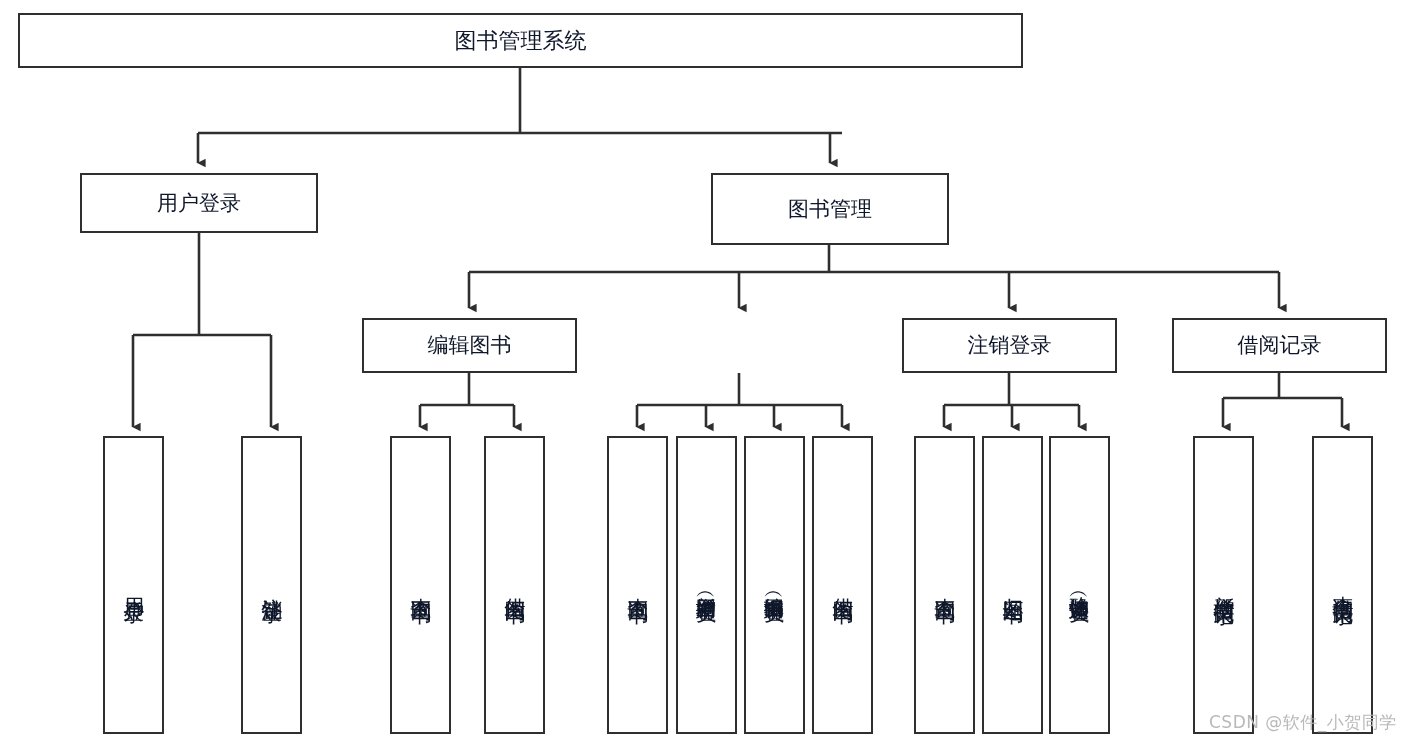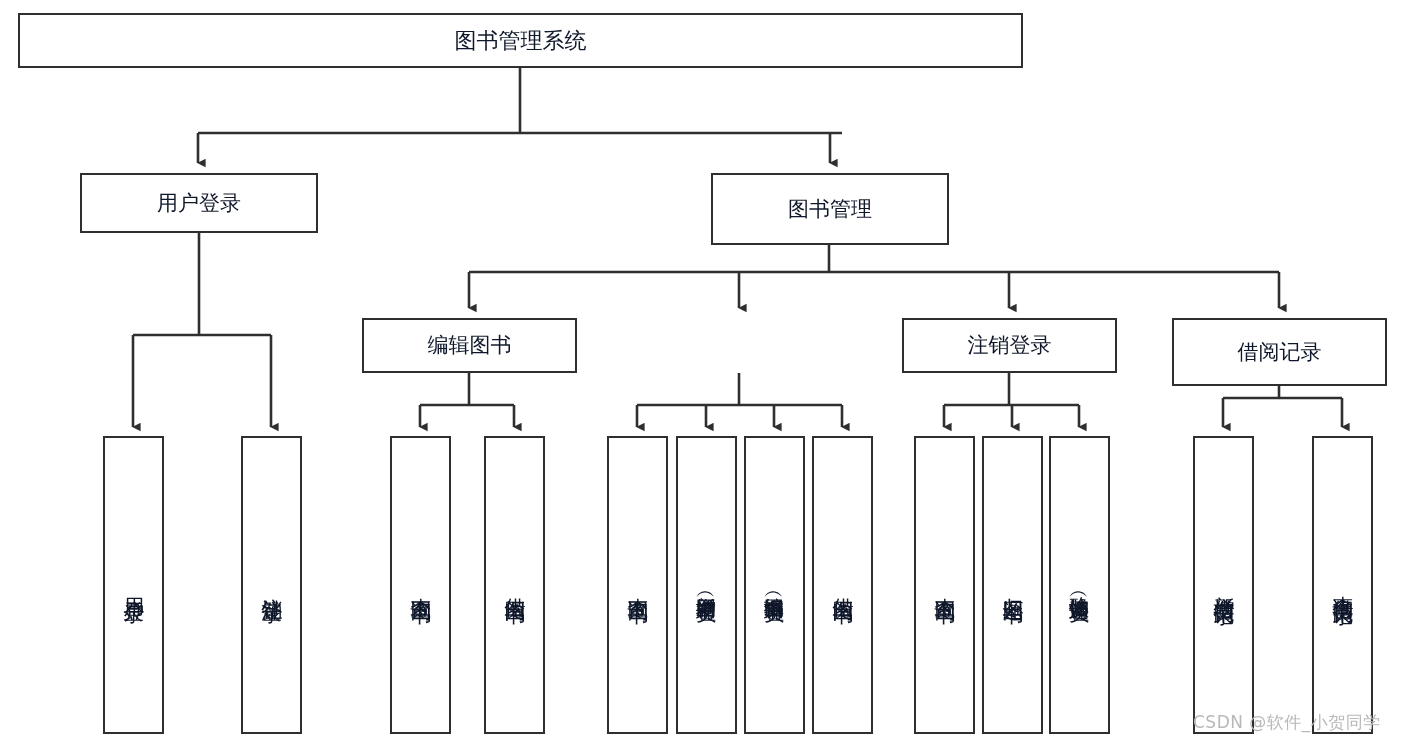--- a/index.html
+++ b/index.html
@@ -68,20 +68,21 @@
   .watermark {
     position: absolute;
     left: 1193px;
     top: 711px;
     font-size: 17px;
     color: #b9b9b9;
     letter-spacing: 0.5px;
     z-index: 5;
     white-space: nowrap;
     font-family: "DejaVu Sans", "Liberation Sans", sans-serif;
+    padding-left: 16px;
   }
 </style>
 </head>
 <body>
 
 <div id="diagram-root">
 
   <svg id="diagram-svg" viewBox="0 0 1405 747" xmlns="http://www.w3.org/2000/svg">
     <defs>
       <marker id="arrowhead" markerWidth="9" markerHeight="9" refX="4.2" refY="7.6" orient="auto" markerUnits="userSpaceOnUse">
@@ -146,21 +147,21 @@
 
   <div class="node horiz" style="left:362px; top:318px; width:215px; height:55px;">
     <span class="label">编辑图书</span>
   </div>
 
 
   <div class="node horiz" style="left:902px; top:318px; width:215px; height:55px;">
     <span class="label">注销登录</span>
   </div>
 
-  <div class="node horiz" style="left:1172px; top:318px; width:215px; height:68px;">
+  <div class="node horiz" style="left:1172px; top:318px; width:215px; height:55px;">
     <span class="label">借阅记录</span>
   </div>
 
   <div class="node vert" style="left:103px; top:436px; width:61px; height:298px;">
     <span class="label">用户登录</span>
   </div>
 
   <div class="node vert" style="left:241px; top:436px; width:61px; height:298px;">
     <span class="label">注销登录</span>
   </div>

